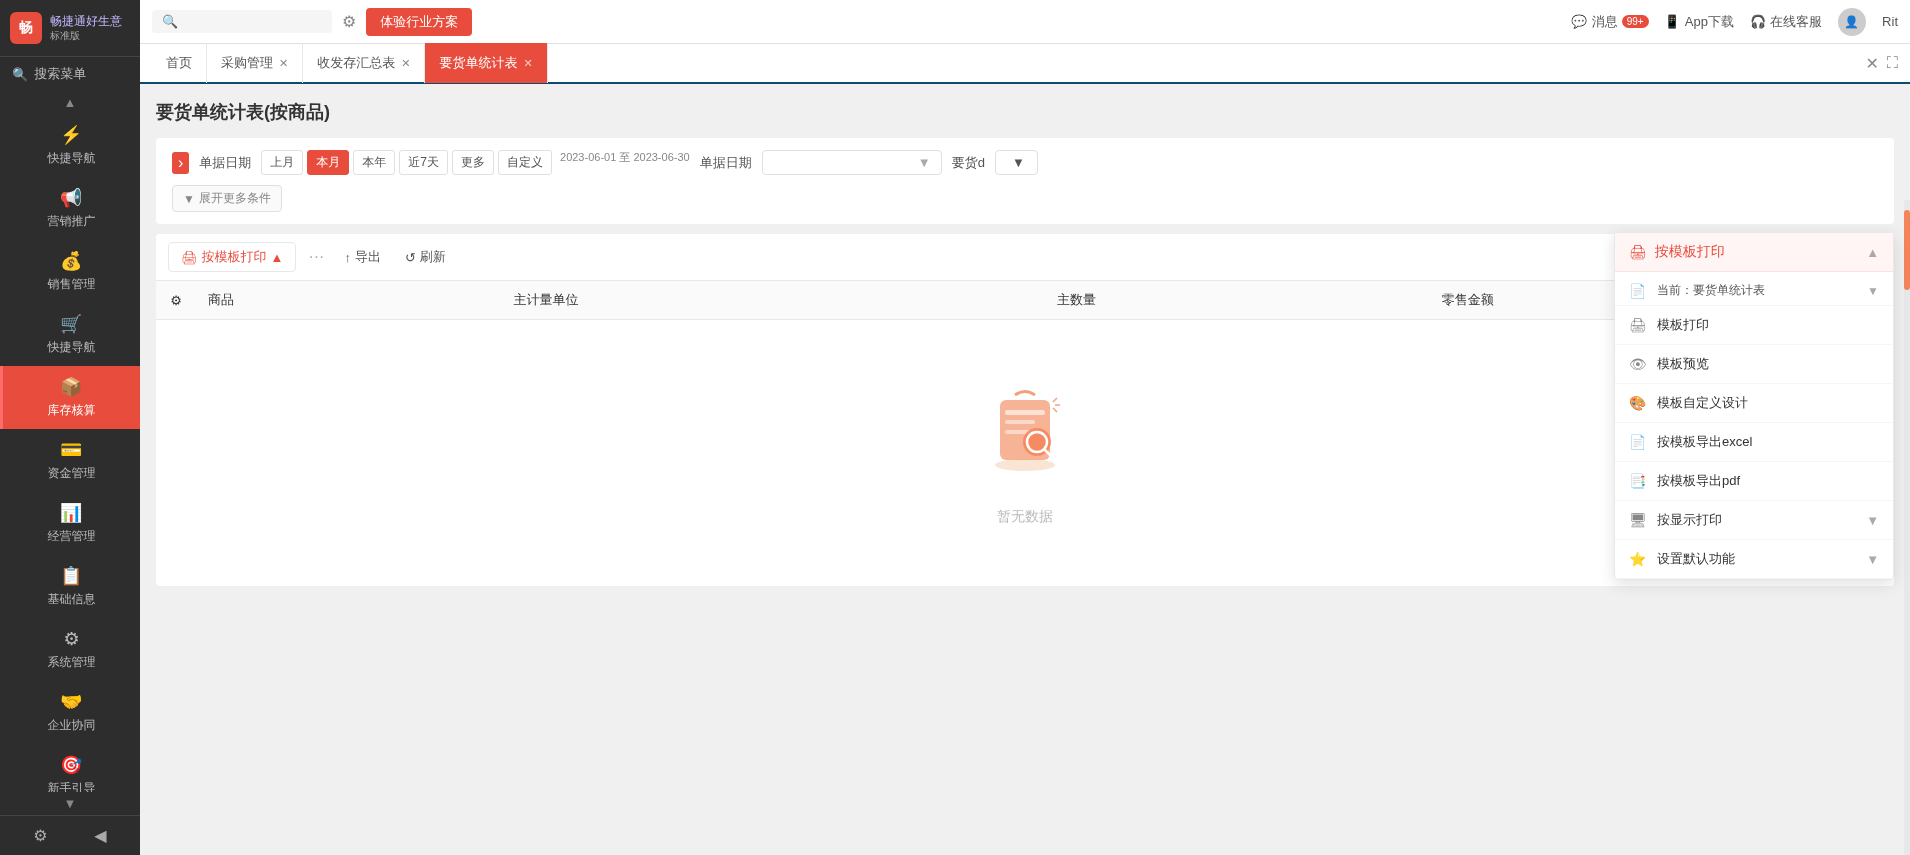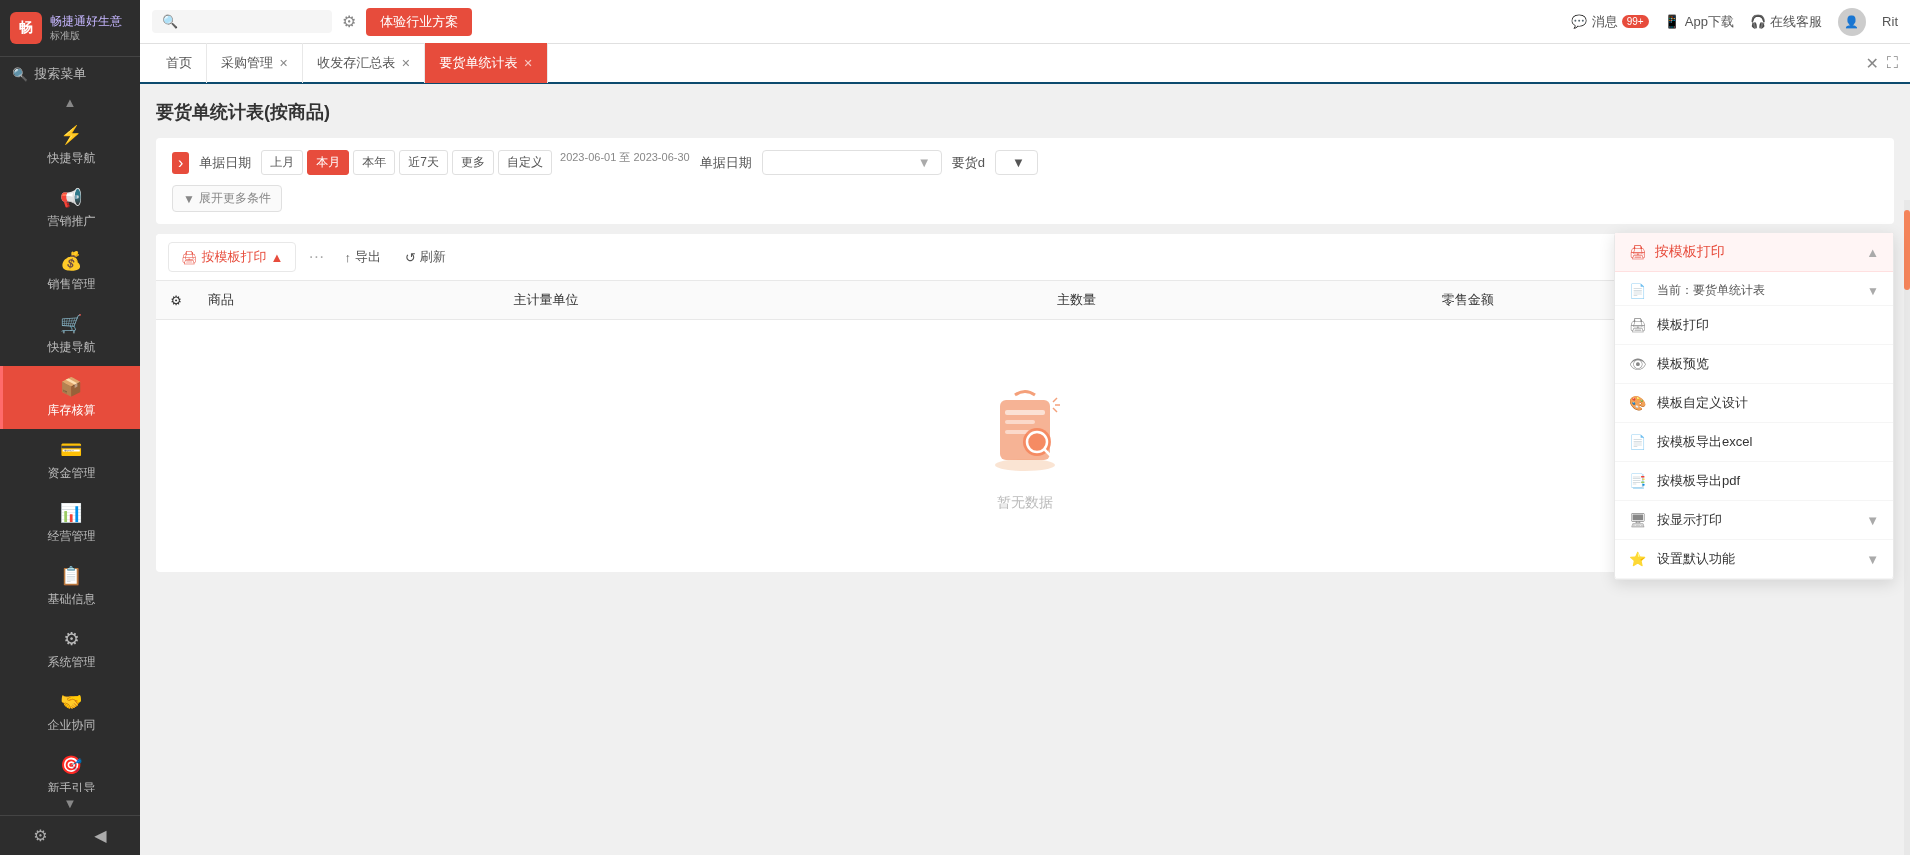--- a/index.html
+++ b/index.html
@@ -311,21 +311,21 @@
     }
     thead th:first-child { width: 40px; text-align: center; }
 
     
     .empty-state {
       display: flex;
       flex-direction: column;
       align-items: center;
       justify-content: center;
       padding: 60px 24px;
-      gap: 14px;
+      gap: 28px;
     }
     .empty-text { color: #bbb; font-size: 14px; }
 
     
     .toolbar-row {
       display: flex;
       align-items: center;
       padding: 8px 12px;
       gap: 10px;
       background: #fff;

